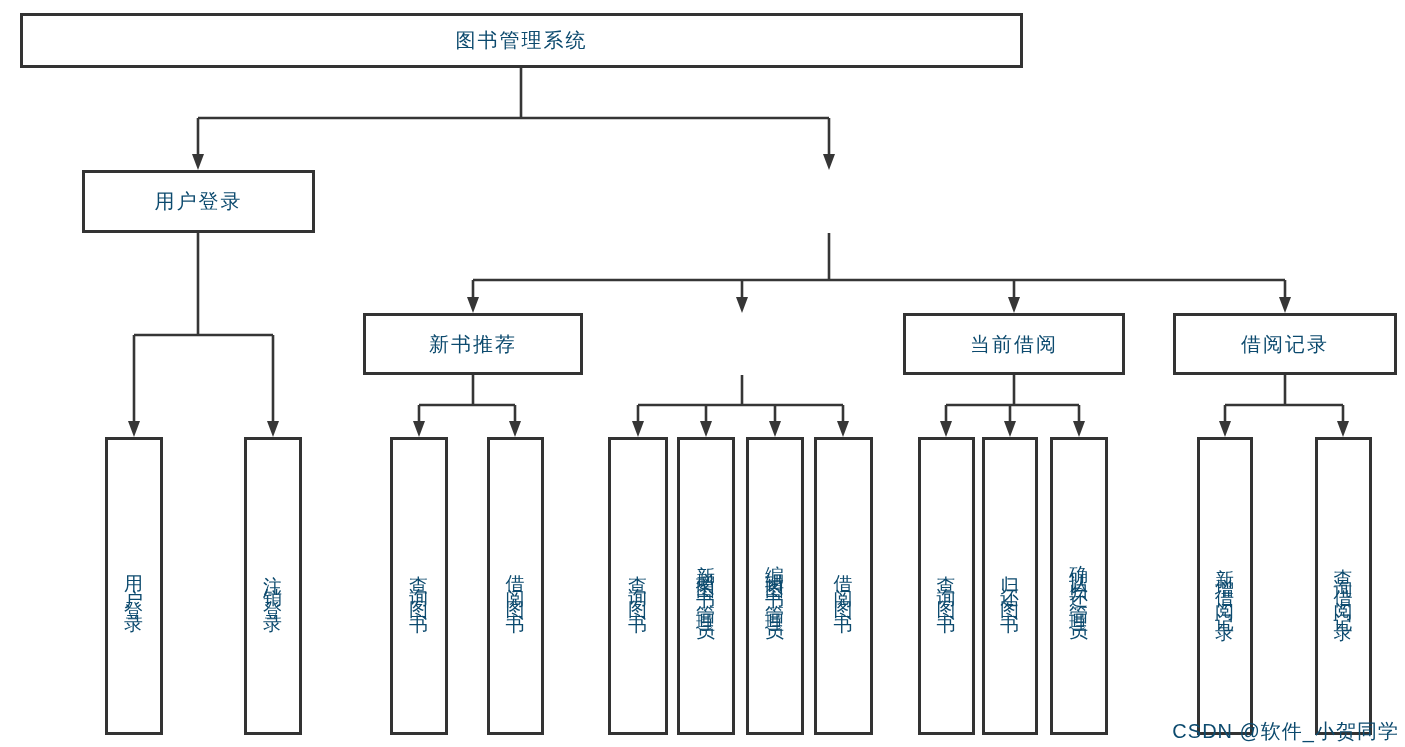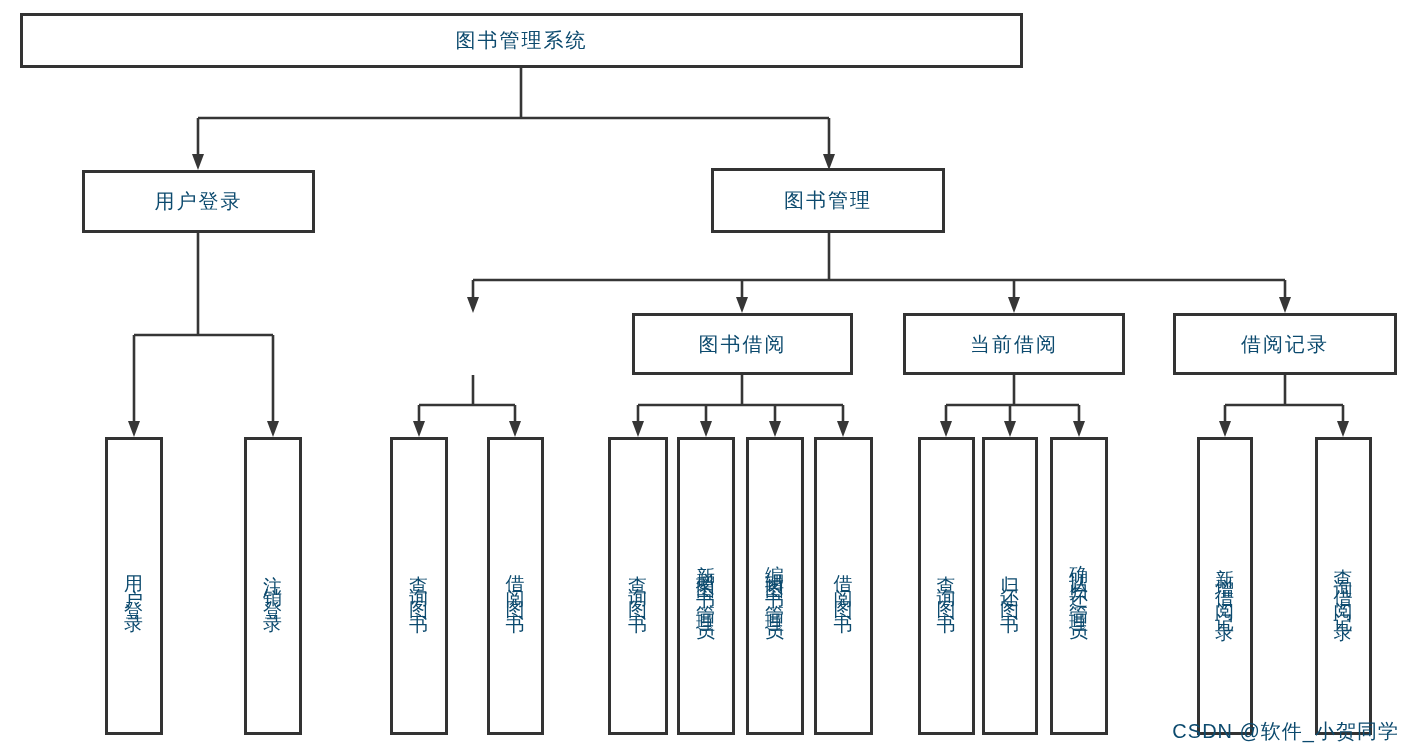--- a/index.html
+++ b/index.html
@@ -122,26 +122,23 @@
     </g>
   </svg>
 
   <div class="node root" style="left:20px; top:13px; width:1003px; height:55px;">
     <span>图书管理系统</span>
   </div>
 
   <div class="node hnode" style="left:82px; top:170px; width:233px; height:63px;">
     <span>用户登录</span>
   </div>
-  <div class="node hnode" style="left:711px; top:168px; width:234px; height:65px;">
-    <span>图书管理</span>
-  </div>
 
-  <div class="node hnode" style="left:632px; top:313px; width:221px; height:62px;">
-    <span>图书借阅</span>
+  <div class="node hnode" style="left:363px; top:313px; width:220px; height:62px;">
+    <span>新书推荐</span>
   </div>
   <div class="node hnode" style="left:1173px; top:313px; width:224px; height:62px;">
     <span>借阅记录</span>
   </div>
   <div class="node hnode" style="left:903px; top:313px; width:222px; height:62px;">
     <span>当前借阅</span>
   </div>
 
   <div class="node vnode" style="left:105px; top:437px; width:58px; height:298px;">
     <span class="vtext">用户登录</span>

